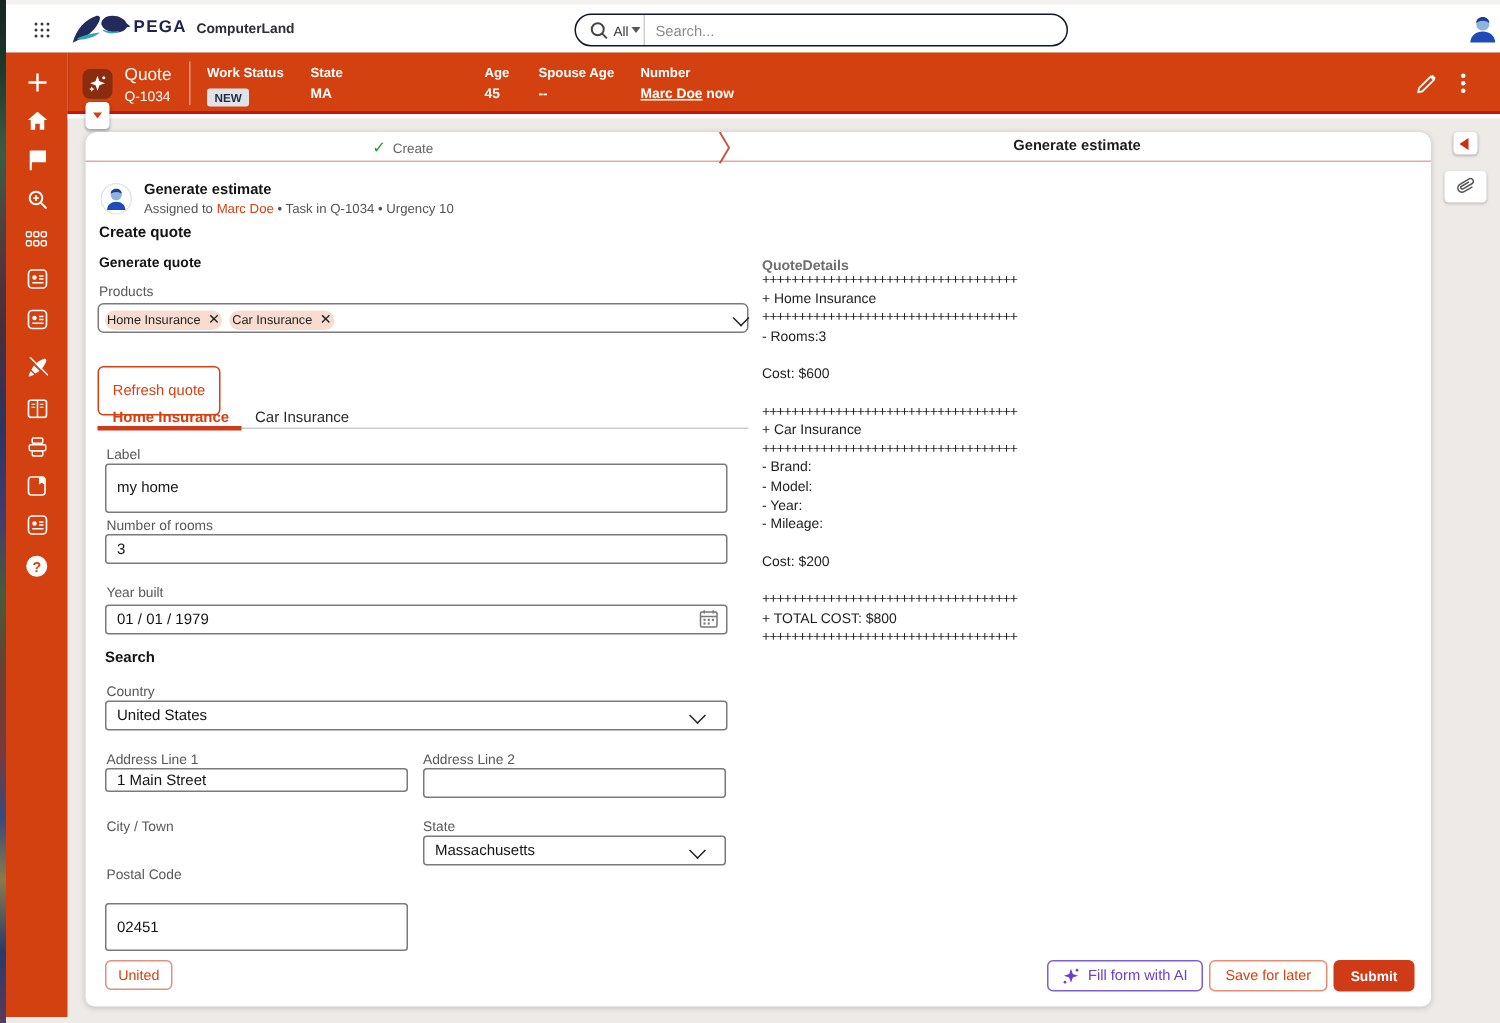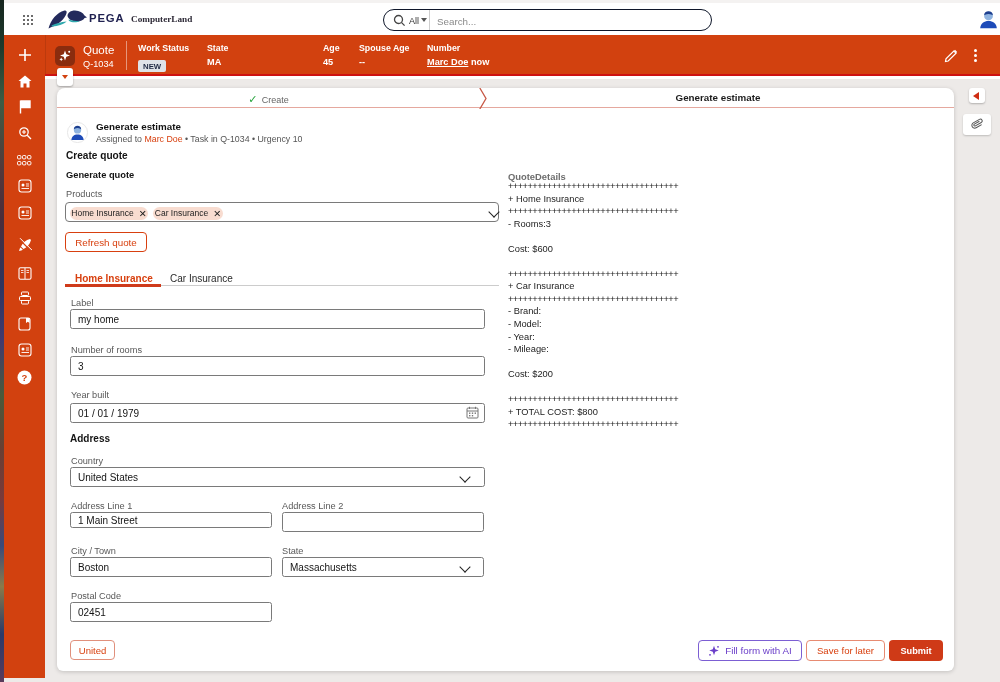--- a/index.html
+++ b/index.html
@@ -4,21 +4,21 @@
 <style>
   * { margin:0; padding:0; box-sizing:border-box; }
   html,body { width:1000px; height:682px; overflow:hidden; }
   body { font-family:"Liberation Sans", sans-serif; background:#edeae8; position:relative; }
   .abs { position:absolute; }
   
   #tophdr { left:4px; top:0; width:996px; height:35px; background:#fff; }
   #gridicon { left:19px; top:15px; width:10px; height:10px; }
   #gridicon i { position:absolute; width:2px; height:2px; background:#3a3a3a; border-radius:1px; }
   .pegaword { left:85px; top:12px; font-size:11.3px; font-weight:bold; color:#1f2150; letter-spacing:0.9px; }
-  .appname { left:127px; top:13.5px; font-size:9.2px; font-weight:bold; color:#2f2b38;font-family:Liberation Serif, serif; }
+  .appname { left:127px; top:13.5px; font-size:9.2px; font-weight:bold; color:#2f2b38; }
   #searchpill { left:379px; top:9px; width:329px; height:22px; border:1px solid #0f172a; border-radius:11px; background:#fff; }
   #avatar { left:974px; top:9px; width:21px; height:21px; }
   
   .orange { background:#d2410f; }
   #sidebar { left:4px; top:35px; width:41px; height:643px; }
   #caseband { left:45px; top:35px; width:955px; height:41px; border-bottom:2px solid #ce1111; }
   #sidebar { border-bottom:0; }
   .sideicon { position:absolute; left:0; width:41px; text-align:center; color:#ffffff; }
   
   #casesq { left:55px; top:46px; width:20px; height:20px; background:#8a2c0e; border-radius:5px; }
@@ -237,63 +237,62 @@
     <div class="hd" style="left:9px;top:62px;font-size:10.1px;">Create quote</div>
     <div class="hd" style="left:9px;top:82px;font-size:9.3px;">Generate quote</div>
 
     <div class="lbl" style="left:9px;top:101px;">Products</div>
     <div class="abs" style="left:8px;top:114px;width:434px;height:20px;border:1px solid #7a7a7a;border-radius:4px;background:#fff;">
       <div class="chip" style="left:4px;width:78px;">Home Insurance<span class="chipx">✕</span></div>
       <div class="chip" style="left:87px;width:70px;">Car Insurance<span class="chipx">✕</span></div>
       <div class="chev" style="left:424px;top:4px;"></div>
     </div>
 
-    <div class="obtn" style="left:8px;top:144px;width:82px;height:20px;font-size:9.8px;">Refresh quote</div>
+    <div class="obtn" style="left:8px;top:156px;width:82px;height:33px;font-size:9.8px;">Refresh quote</div>
 
     <div class="abs" style="left:18px;top:184.5px;font-size:10px;font-weight:bold;color:#d8400f;">Home Insurance</div>
     <div class="abs" style="left:113px;top:184.5px;font-size:10px;color:#2a2a2a;">Car Insurance</div>
     <div class="abs" style="left:8px;top:197px;width:434px;height:1px;background:#ccc;"></div>
     <div class="abs" style="left:8px;top:195.5px;width:96px;height:3px;background:#cf3a1a;"></div>
 
     <div class="lbl" style="left:14px;top:210px;">Label</div>
-    <div class="inp" style="left:13px;top:221px;width:415px;height:20px;">my home</div>
+    <div class="inp" style="left:13px;top:221px;width:415px;height:33px;">my home</div>
     <div class="lbl" style="left:14px;top:257px;">Number of rooms</div>
     <div class="inp" style="left:13px;top:268px;width:415px;height:20px;">3</div>
     <div class="lbl" style="left:14px;top:302px;">Year built</div>
     <div class="inp" style="left:13px;top:315px;width:415px;height:20px;">01 / 01 / 1979</div>
     <svg class="abs" style="left:409px;top:318px" width="13" height="13" viewBox="0 0 13 13">
       <rect x="1" y="2" width="11" height="10" rx="1" fill="none" stroke="#777" stroke-width="1"></rect>
       <line x1="1" y1="5" x2="12" y2="5" stroke="#777"></line>
       <line x1="3.5" y1="0.8" x2="3.5" y2="3" stroke="#777"></line>
       <line x1="9.5" y1="0.8" x2="9.5" y2="3" stroke="#777"></line>
       <rect x="3" y="6.5" width="1.4" height="1.4" fill="#777"></rect>
       <rect x="5.8" y="6.5" width="1.4" height="1.4" fill="#777"></rect>
       <rect x="8.6" y="6.5" width="1.4" height="1.4" fill="#777"></rect>
       <rect x="3" y="9" width="1.4" height="1.4" fill="#777"></rect>
       <rect x="5.8" y="9" width="1.4" height="1.4" fill="#777"></rect>
     </svg>
 
-    <div class="hd" style="left:13px;top:345px;font-size:10px;">Address</div>
+    <div class="hd" style="left:13px;top:345px;font-size:10px;">Search</div>
     <div class="lbl" style="left:14px;top:368px;">Country</div>
     <div class="inp" style="left:13px;top:379px;width:415px;height:20px;">United States</div>
     <div class="chev" style="left:404px;top:384px;"></div>
 
     <div class="lbl" style="left:14px;top:413px;">Address Line 1</div>
     <div class="inp" style="left:13px;top:424px;width:202px;height:16px;">1 Main Street</div>
     <div class="lbl" style="left:225px;top:413px;">Address Line 2</div>
     <div class="inp" style="left:225px;top:424px;width:202px;height:20px;"></div>
 
     <div class="lbl" style="left:14px;top:458px;">City / Town</div>
-    <div class="inp" style="left:13px;top:469px;width:202px;height:20px;">Boston</div>
     <div class="lbl" style="left:225px;top:458px;">State</div>
     <div class="inp" style="left:225px;top:469px;width:202px;height:20px;">Massachusetts</div>
     <div class="chev" style="left:404px;top:474px;"></div>
 
-    <div class="lbl" style="left:14px;top:503px;">Postal Code</div>
-    <div class="inp" style="left:13px;top:514px;width:202px;height:20px;text-align:center;">02451</div>
+    <div class="lbl" style="left:14px;top:490px;">Postal Code</div>
+    <div class="inp" style="left:13px;top:514px;width:202px;height:32px;text-align:center;">02451</div>
 
     <div class="lbl" style="left:451px;top:83px;font-weight:bold;color:#6e6e6e;font-size:9.4px;">QuoteDetails</div>
     <div id="qd"><span class="plus">+++++++++++++++++++++++++++++++++++</span>
 + Home Insurance
 <span class="plus">+++++++++++++++++++++++++++++++++++</span>
 - Rooms:3
 
 Cost: $600
 
 <span class="plus">+++++++++++++++++++++++++++++++++++</span>

